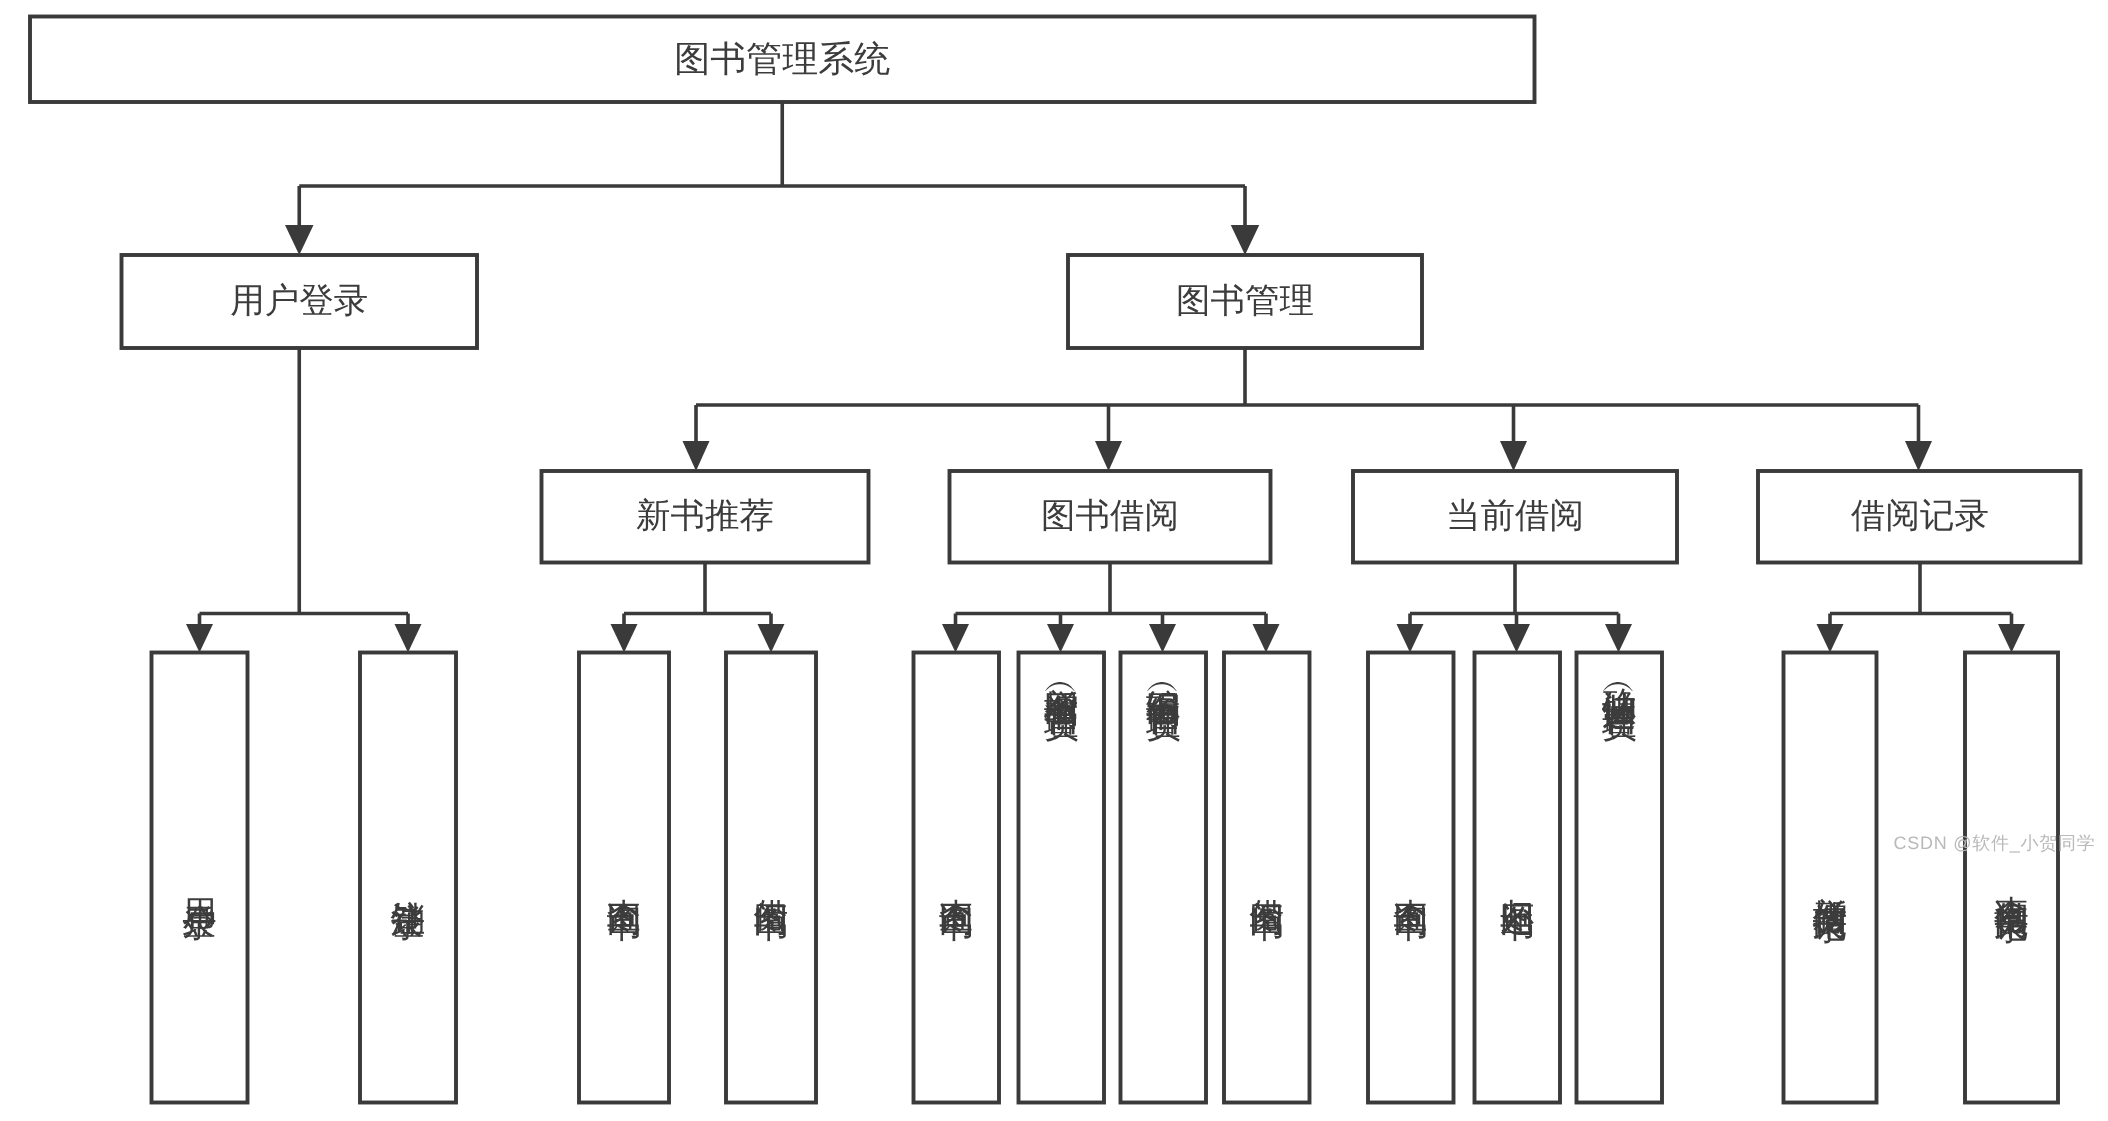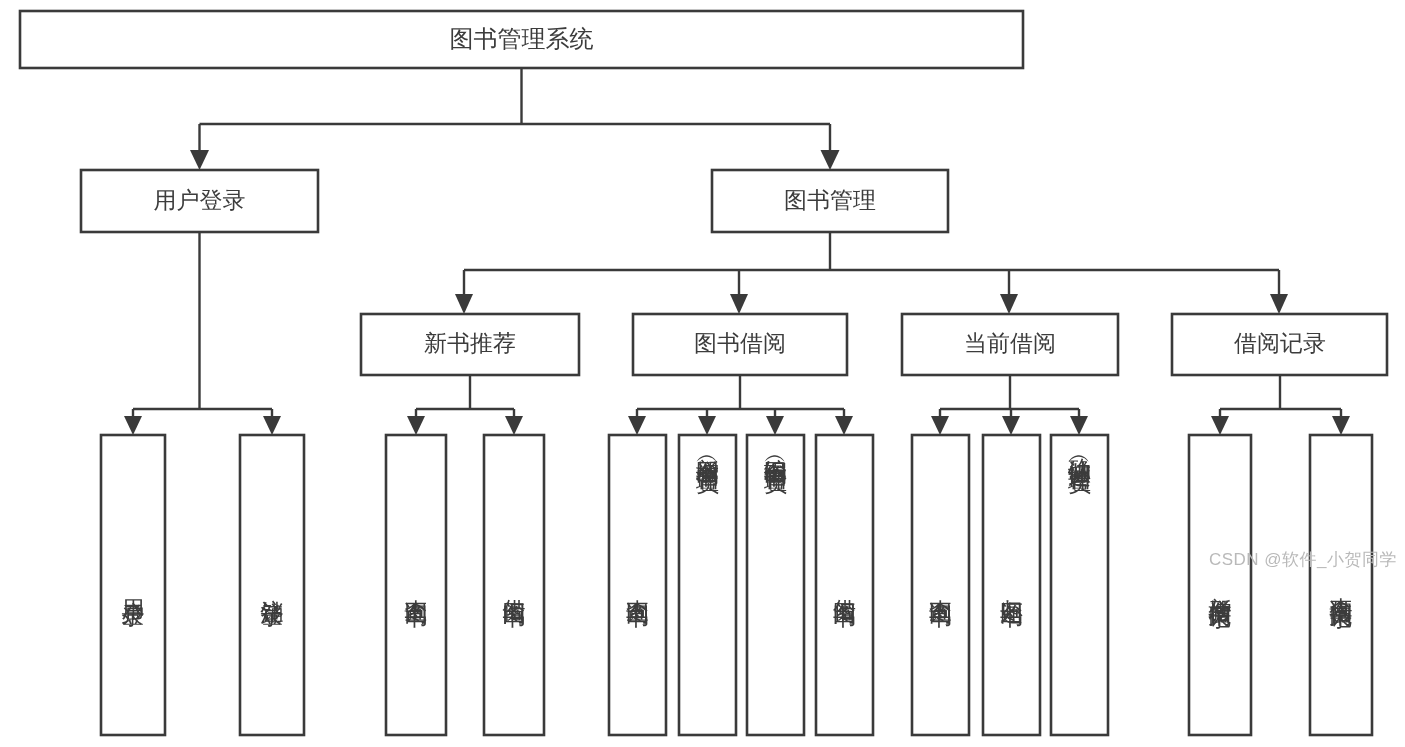--- a/index.html
+++ b/index.html
@@ -72,21 +72,21 @@
     color: #3c3c3c;
     line-height: 1.18;
     letter-spacing: 2px;
     white-space: nowrap;
   }
   .watermark {
     position: absolute;
     right: 8px;
     bottom: 6px;
     font-family: "Liberation Sans", "DejaVu Sans", sans-serif;
-    font-size: 17px;
+    font-size: 12px;
     color: #b9b9b9;
     letter-spacing: 0.5px;
     user-select: none;
     white-space: nowrap;
   }
 </style>
 </head>
 <body>
 
 <div id="diagram-root">

